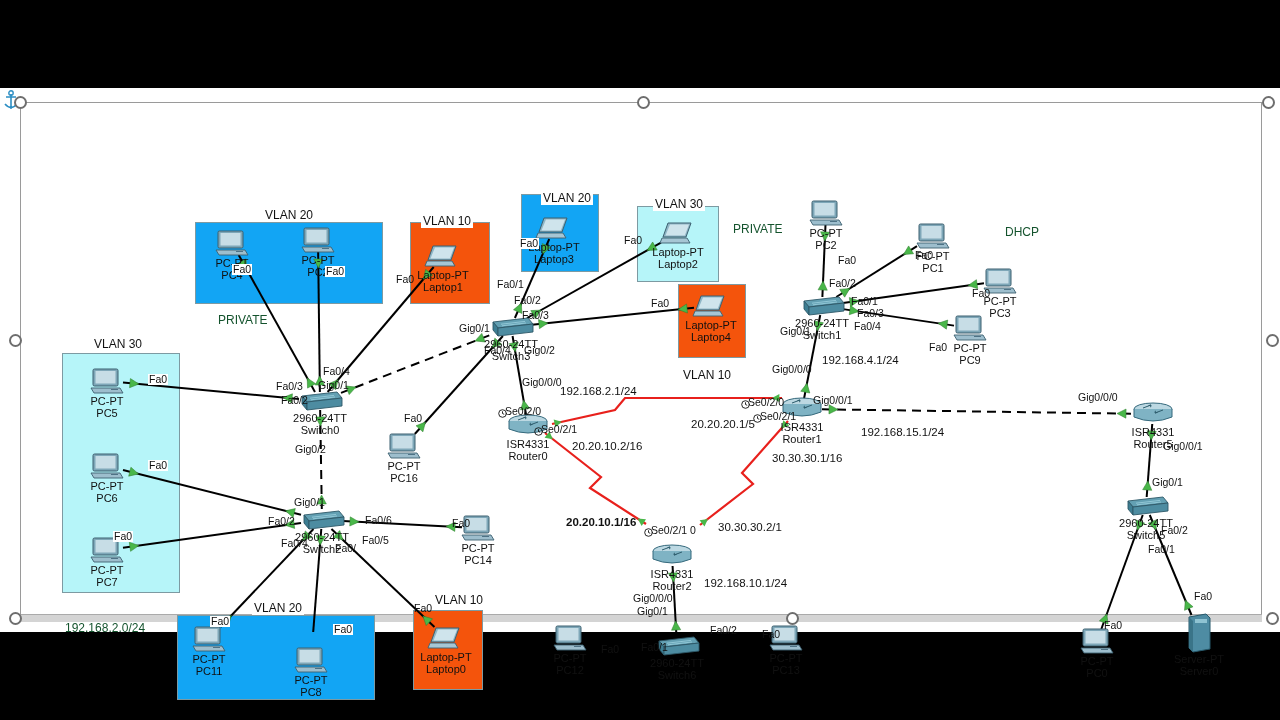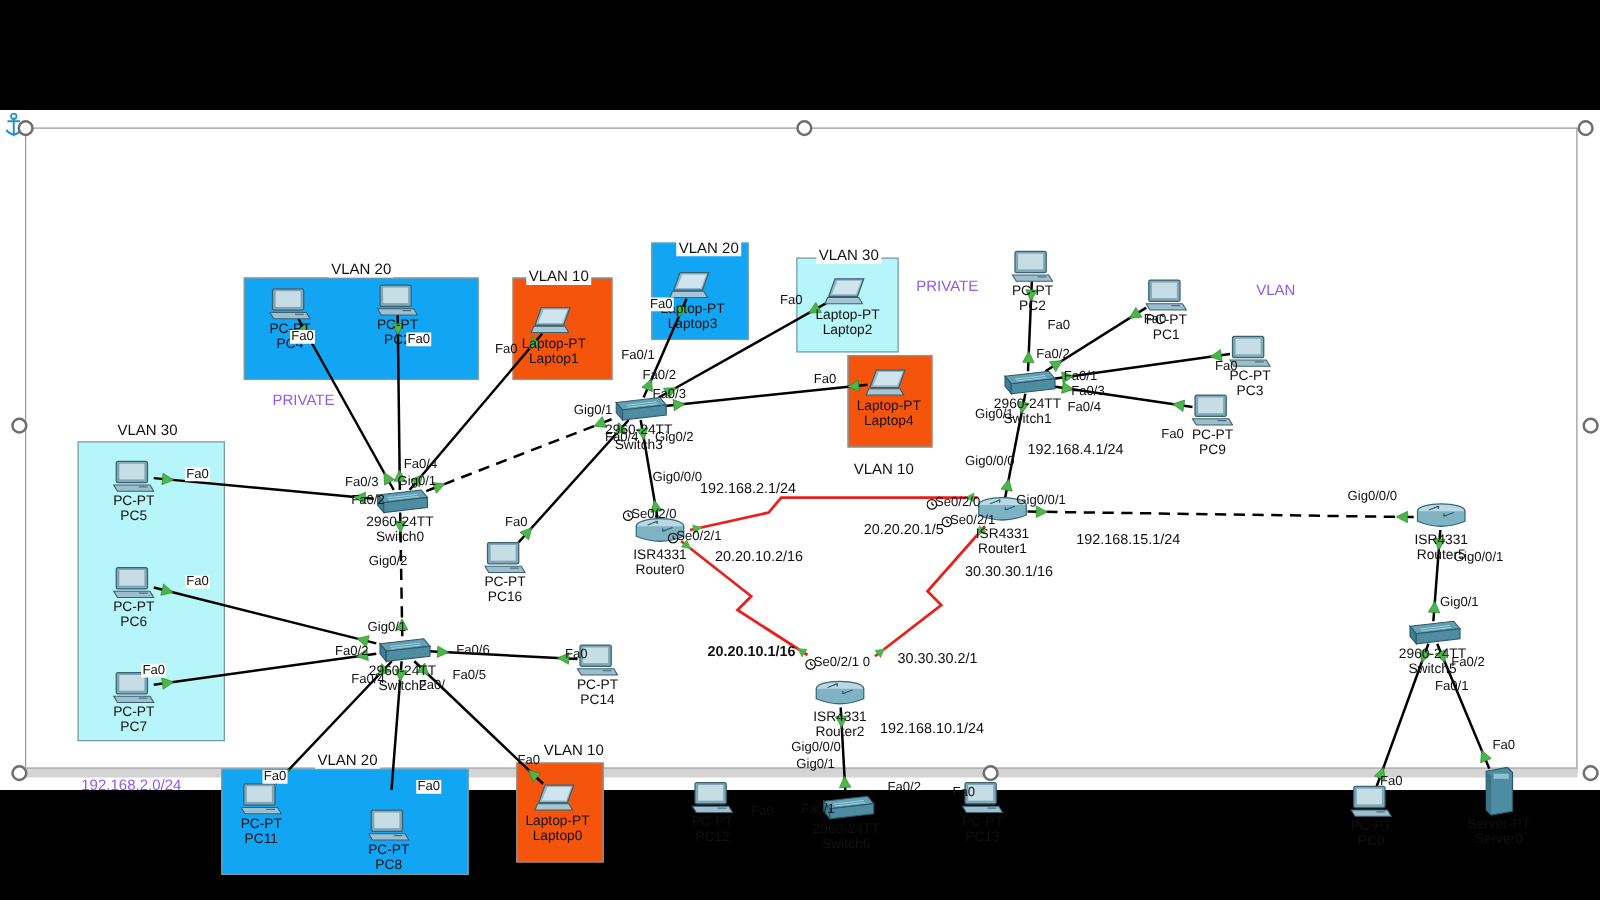--- a/index.html
+++ b/index.html
@@ -15,21 +15,21 @@
   .bottombar{position:absolute;left:20px;top:526px;width:1242px;height:7px;background:#d4d4d4;border-top:1px solid #aaa;}
   .anchor{position:absolute;left:1px;top:0px;width:18px;height:22px;}
   .portlbl{position:absolute;font-size:10.5px;color:#111;white-space:nowrap;line-height:11px;}
   .portlbl.box{background:#ffffff;padding:0 1px;}
   .iplbl{position:absolute;font-size:11.5px;color:#111;white-space:nowrap;}
   .zone{position:absolute;box-sizing:border-box;border:1px solid #7d9aa2;}
   .zone.blue{background:#12a5f4;}
   .zone.orange{background:#f4540c;}
   .zone.cyan{background:#b6f5f9;}
   .zonetitle{position:absolute;font-size:12px;color:#111;white-space:nowrap;transform:translateX(-50%);background:#fff;padding:0 2px;}
-  .plaintxt{position:absolute;font-size:12px;color:#8b5cf6;white-space:nowrap;}
+  .plaintxt{position:absolute;font-size:12px;color:#14532d;white-space:nowrap;}
   .node{position:absolute;}
   .node .cap{position:absolute;left:50%;transform:translateX(-50%);top:100%;font-size:11px;line-height:12px;text-align:center;color:#111;white-space:nowrap;}
   svg.links{position:absolute;left:0;top:0;width:1280px;height:544px;pointer-events:none;}
 </style>
 </head>
 <body>
 
 <div id="stage">
   <div id="letterbox-top"></div>
   <div id="letterbox-bottom"></div>
@@ -356,21 +356,21 @@
         <div class="zonetitle" style="left: 289px; top: 120px;">VLAN 20</div>
         <div class="zonetitle" style="left: 447px; top: 126px;">VLAN 10</div>
         <div class="zonetitle" style="left: 567px; top: 103px;">VLAN 20</div>
         <div class="zonetitle" style="left: 679px; top: 109px;">VLAN 30</div>
         <div class="zonetitle" style="left: 707px; top: 280px;">VLAN 10</div>
         <div class="zonetitle" style="left: 118px; top: 249px;">VLAN 30</div>
         <div class="zonetitle" style="left: 278px; top: 513px;">VLAN 20</div>
         <div class="zonetitle" style="left: 459px; top: 505px;">VLAN 10</div>
         <div class="plaintxt" style="left: 218px; top: 225px;">PRIVATE</div>
         <div class="plaintxt" style="left: 733px; top: 134px;">PRIVATE</div>
-        <div class="plaintxt" style="left: 1005px; top: 137px;">VLAN</div>
+        <div class="plaintxt" style="left: 1005px; top: 137px;">DHCP</div>
         <div class="plaintxt" style="left: 65px; top: 533px;">192.168.2.0/24</div>
         <div class="portlbl box" style="left: 232px; top: 176px;">Fa0</div>
         <div class="portlbl box" style="left: 325px; top: 178px;">Fa0</div>
         <div class="portlbl" style="left: 396px; top: 186px;">Fa0</div>
         <div class="portlbl box" style="left: 519px; top: 150px;">Fa0</div>
         <div class="portlbl" style="left: 624px; top: 147px;">Fa0</div>
         <div class="portlbl" style="left: 651px; top: 210px;">Fa0</div>
         <div class="portlbl" style="left: 497px; top: 191px;">Fa0/1</div>
         <div class="portlbl" style="left: 514px; top: 207px;">Fa0/2</div>
         <div class="portlbl" style="left: 522px; top: 222px;">Fa0/3</div>

